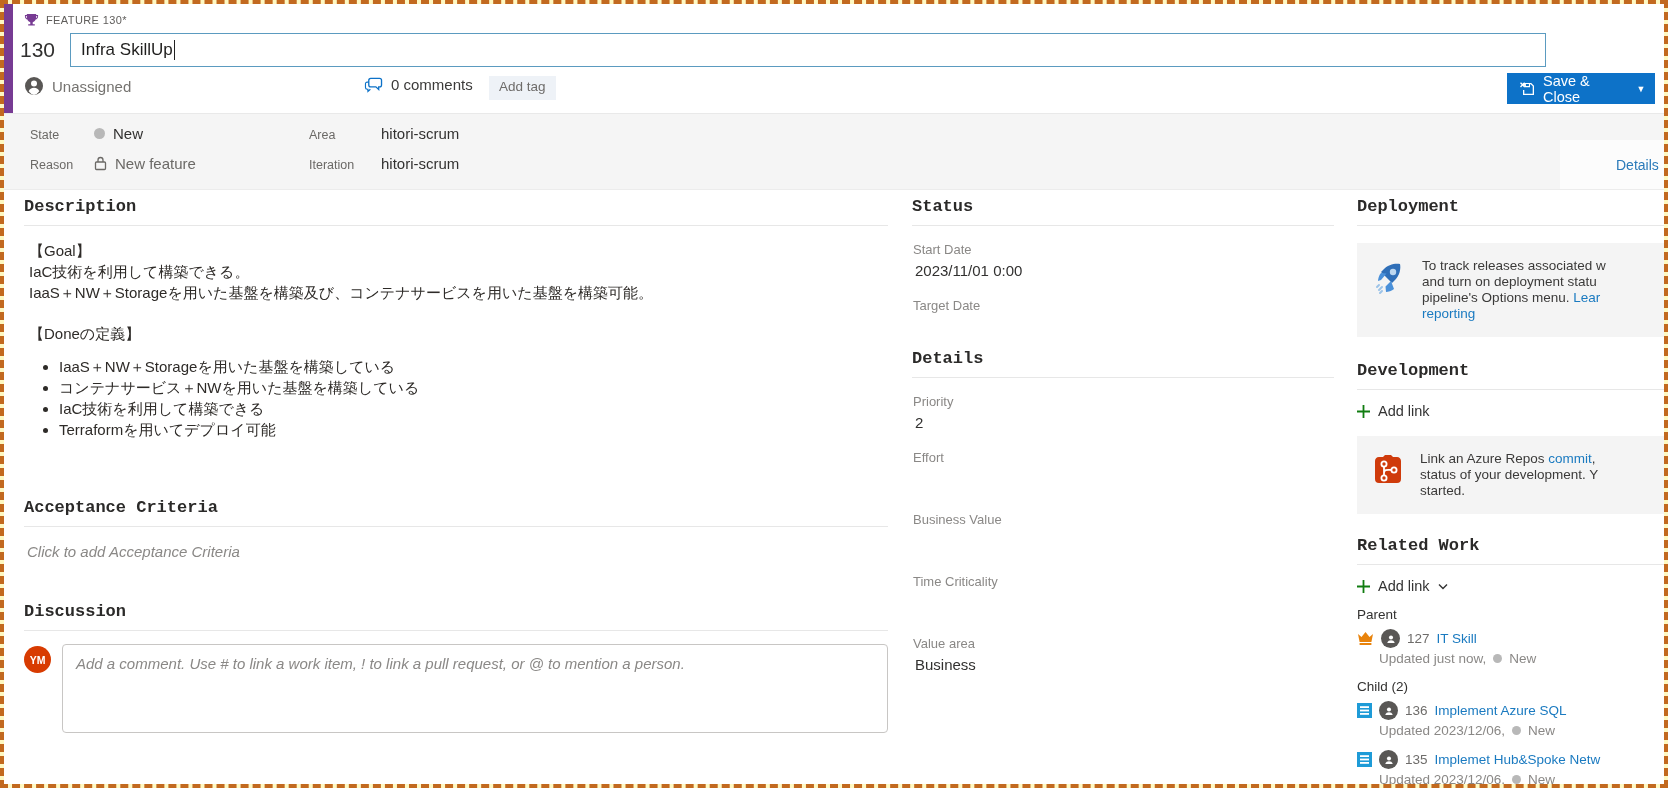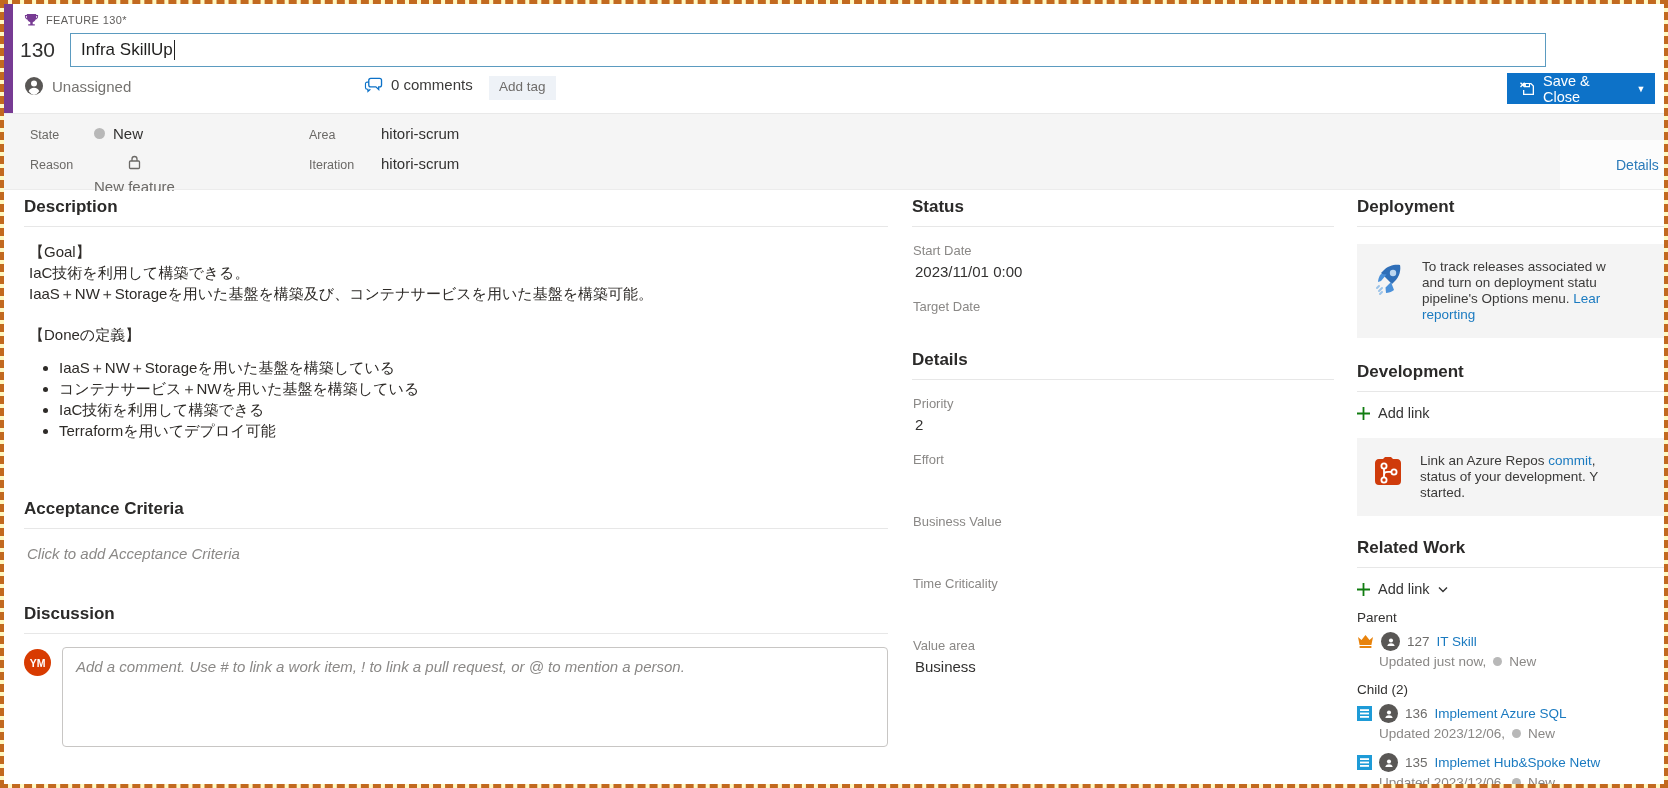--- a/index.html
+++ b/index.html
@@ -41,35 +41,35 @@
                  font-size: 14px; color: #2a7ab9; display: flex; align-items: center; padding-left: 56px; }
 
   
   .main { position: absolute; top: 187px; left: 0; right: 0; bottom: 0; background: #fff; }
   .col-left  { position: absolute; left: 20px;  top: 6px; width: 864px; }
   .col-mid   { position: absolute; left: 908px; top: 6px; width: 422px; }
   .col-right { position: absolute; left: 1353px; top: 6px; width: 311px; overflow: hidden; }
   .col-right-inner { width: 430px; }
 
   .section-h { font-size: 17px; font-weight: bold; color: #2b2a29; padding-bottom: 9px;
-               border-bottom: 1px solid #e7e7e7; }
+               border-bottom: 1px solid #e7e7e7; font-family: Liberation Mono, monospace; }
 
   
   .desc-body { font-size: 15px; color: #2e2b28; padding: 14px 0 0 5px; line-height: 21px; }
   .desc-gap { height: 20px; }
   .desc-body ul { margin: 12px 0 0 30px; }
   .desc-body li { line-height: 21px; }
   .ac-section { margin-top: 58px; }
   .placeholder-text { font-style: italic; color: #8a8886; font-size: 15px; padding: 16px 0 0 3px; }
   .disc-section { margin-top: 42px; }
   .disc-row { display: flex; gap: 11px; margin-top: 13px; }
   .avatar-ym { width: 27px; height: 27px; border-radius: 50%; background: #d83b01; color: #fff;
                font-size: 10.5px; font-weight: bold; display: flex; align-items: center; justify-content: center;
                flex: none; margin-top: 2px; }
-  .comment-box { flex: 1; border: 1px solid #c8c6c4; border-radius: 4px; height: 100px; padding: 10px 13px; }
+  .comment-box { flex: 1; border: 1px solid #c8c6c4; border-radius: 4px; height: 89px; padding: 10px 13px; }
   .comment-box .placeholder-text { padding: 0; }
 
   
   .f-label { font-size: 13px; color: #8a8886; margin: 16px 0 0 1px; }
   .f-value { font-size: 15px; color: #323130; margin: 5px 0 0 3px; min-height: 20px; }
   .f-empty { min-height: 26px; }
   .mid-h2 { margin-top: 36px; }
 
   
   .info-box { background: #f4f4f4; margin-top: 17px; padding: 15px 12px; display: flex; gap: 13px; width: 430px; }
@@ -150,21 +150,21 @@
     </div>
   </div>
 
   <div class="field-band">
     <span class="fb-label" style="left:26px; top:14px;">State</span>
     <span class="fb-value" style="left:90px; top:11px;">
       <span class="state-dot"></span>
       <span>New</span>
     </span>
     <span class="fb-label" style="left:26px; top:44px;">Reason</span>
-    <span class="fb-value muted-value" style="left:90px; top:41px;flex-direction:column;">
+    <span class="fb-value muted-value" style="left:90px; top:41px;">
       <span class="icon">
         <svg width="13" height="15" viewBox="0 0 13 15" fill="none" stroke="#6b6966" stroke-width="1.3">
               <rect x="1.5" y="6" width="10" height="7.5" rx="1"></rect>
               <path d="M4 6V4a2.5 2.5 0 0 1 5 0v2"></path>
             </svg>
       </span>
       <span>New feature</span>
     </span>
     <span class="fb-label" style="left:305px; top:14px;">Area</span>
     <span class="fb-value" style="left:377px; top:11px;">hitori-scrum</span>

